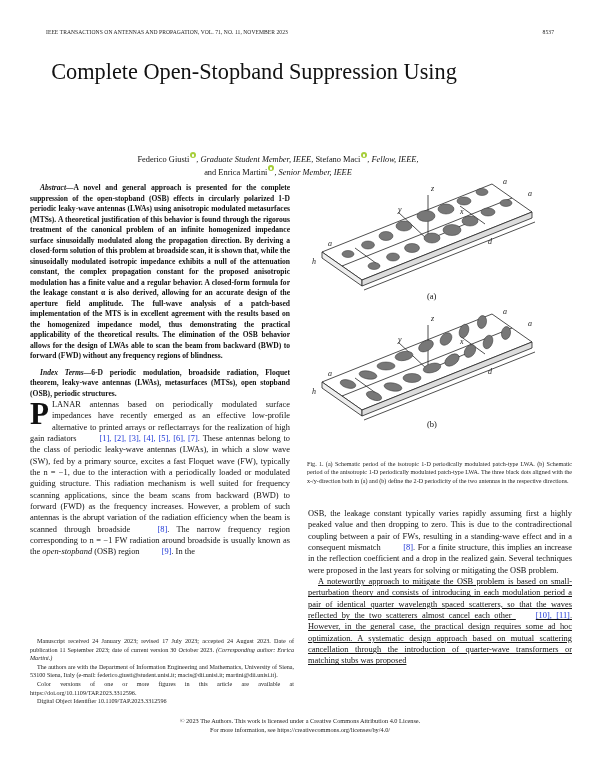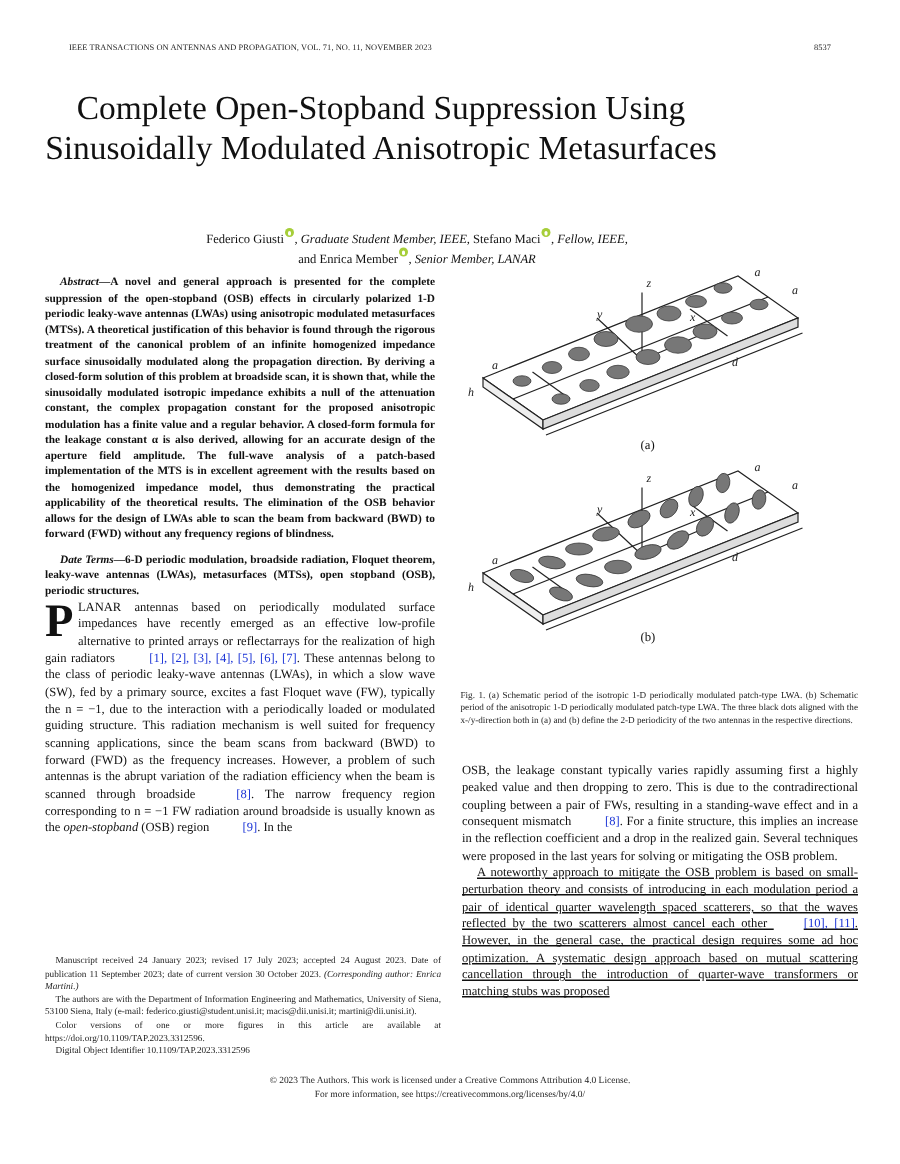--- a/index.html
+++ b/index.html
@@ -32,35 +32,34 @@
 </head>
 <body>
 
 <div class="hdr">
   <span>IEEE TRANSACTIONS ON ANTENNAS AND PROPAGATION, VOL. 71, NO. 11, NOVEMBER 2023</span>
   <span>8537</span>
 </div>
 
 <div class="title">
   <div>Complete Open-Stopband Suppression Using</div>
-  <div>Sinusoidally Modulated Anisotropic Metasurfaces</div>
 </div>
 
 <div class="authors">
   <div>
     <span>Federico Giusti</span><span class="orcid"></span>, <i>Graduate Student Member, IEEE</i>, <span>Stefano Maci</span><span class="orcid"></span>, <i>Fellow, IEEE</i>,
   </div>
   <div>
-    <span>and</span> <span>Enrica Member</span><span class="orcid"></span>, <i>Senior Member, LANAR</i>
+    <span>and</span> <span>Enrica Martini</span><span class="orcid"></span>, <i>Senior Member, IEEE</i>
   </div>
 </div>
 
 <div class="col left">
   <p class="abstract"><i>Abstract—</i><span>A novel and general approach is presented for the complete suppression of the open-stopband (OSB) effects in circularly polarized 1-D periodic leaky-wave antennas (LWAs) using anisotropic modulated metasurfaces (MTSs). A theoretical justification of this behavior is found through the rigorous treatment of the canonical problem of an infinite homogenized impedance surface sinusoidally modulated along the propagation direction. By deriving a closed-form solution of this problem at broadside scan, it is shown that, while the sinusoidally modulated isotropic impedance exhibits a null of the attenuation constant, the complex propagation constant for the proposed anisotropic modulation has a finite value and a regular behavior. A closed-form formula for the leakage constant α is also derived, allowing for an accurate design of the aperture field amplitude. The full-wave analysis of a patch-based implementation of the MTS is in excellent agreement with the results based on the homogenized impedance model, thus demonstrating the practical applicability of the theoretical results. The elimination of the OSB behavior allows for the design of LWAs able to scan the beam from backward (BWD) to forward (FWD) without any frequency regions of blindness.</span></p>
-  <p class="idx"><i>Date Terms—</i><span>6-D periodic modulation, broadside radiation, Floquet theorem, leaky-wave antennas (LWAs), metasurfaces (MTSs), open stopband (OSB), periodic structures.</span></p>
+  <p class="idx"><i>Index Terms—</i><span>6-D periodic modulation, broadside radiation, Floquet theorem, leaky-wave antennas (LWAs), metasurfaces (MTSs), open stopband (OSB), periodic structures.</span></p>
   <p class="p"><span class="dropcap">P</span><span>LANAR antennas based on periodically modulated surface impedances have recently emerged as an effective low-profile alternative to printed arrays or reflectarrays for the realization of high gain radiators </span><a class="ref">[1], [2], [3], [4], [5], [6], [7]</a><span>. These antennas belong to the class of periodic leaky-wave antennas (LWAs), in which a slow wave (SW), fed by a primary source, excites a fast Floquet wave (FW), typically the n = −1, due to the interaction with a periodically loaded or modulated guiding structure. This radiation mechanism is well suited for frequency scanning applications, since the beam scans from backward (BWD) to forward (FWD) as the frequency increases. However, a problem of such antennas is the abrupt variation of the radiation efficiency when the beam is scanned through broadside </span><a class="ref">[8]</a><span>. The narrow frequency region corresponding to n = −1 FW radiation around broadside is usually known as the </span><i>open-stopband</i><span> (OSB) region </span><a class="ref">[9]</a><span>. In the</span></p>
 </div>
 
 <div class="foot">
   <p><span>Manuscript received 24 January 2023; revised 17 July 2023; accepted 24 August 2023. Date of publication 11 September 2023; date of current version 30 October 2023. </span><i>(Corresponding author: Enrica Martini.)</i></p>
   <p>The authors are with the Department of Information Engineering and Mathematics, University of Siena, 53100 Siena, Italy (e-mail: federico.giusti@student.unisi.it; macis@dii.unisi.it; martini@dii.unisi.it).</p>
   <p>Color versions of one or more figures in this article are available at https://doi.org/10.1109/TAP.2023.3312596.</p>
   <p>Digital Object Identifier 10.1109/TAP.2023.3312596</p>
 </div>
 

